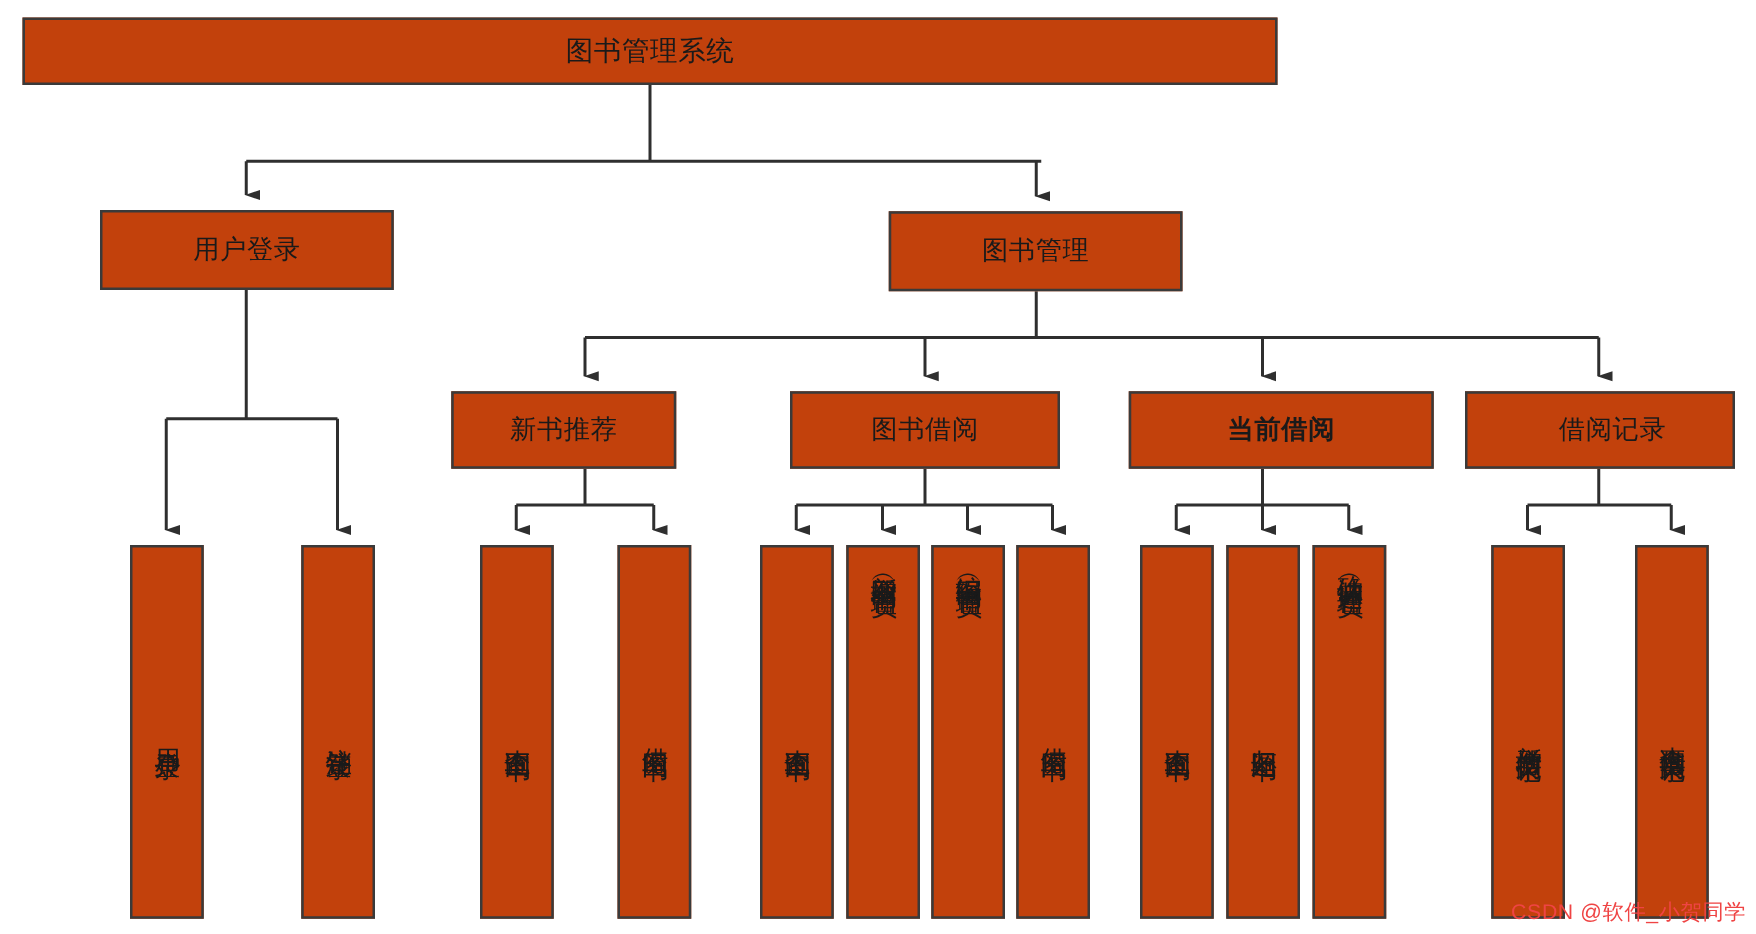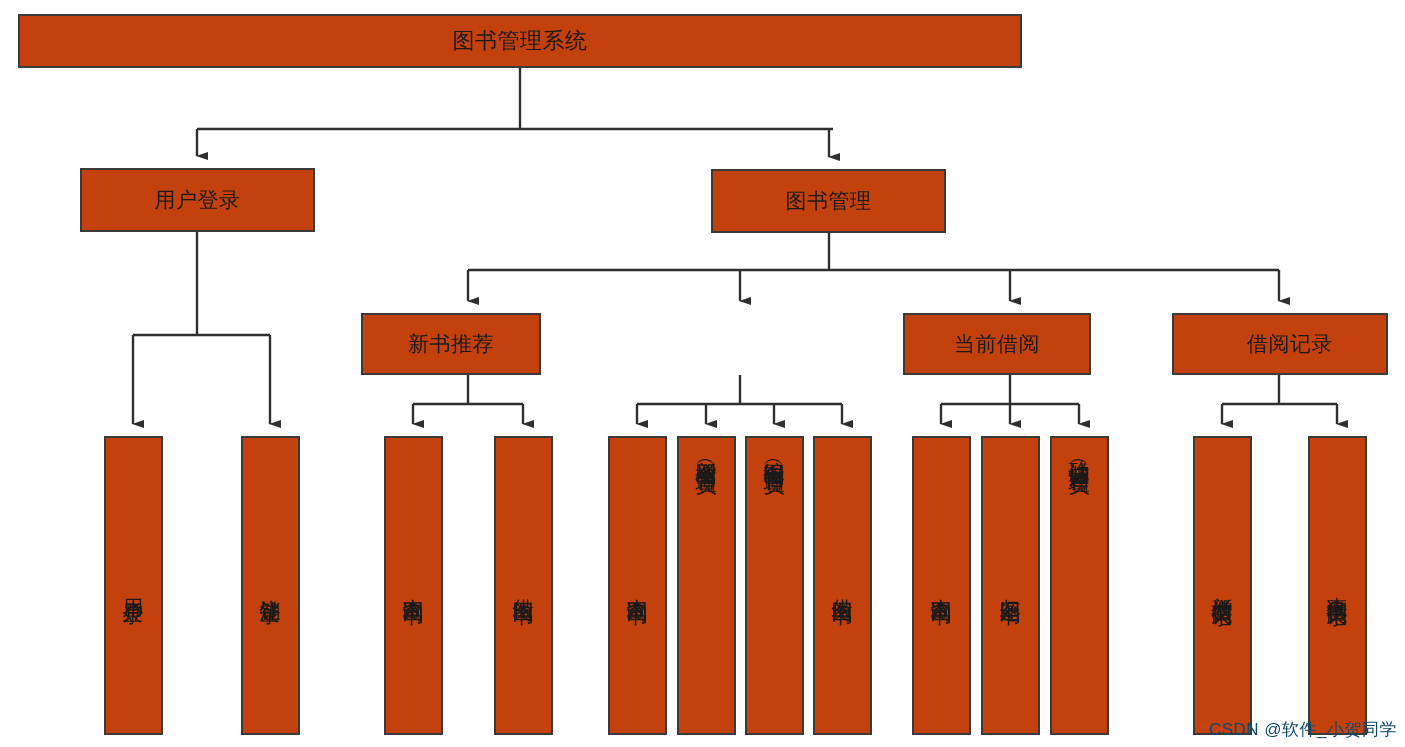--- a/index.html
+++ b/index.html
@@ -62,21 +62,21 @@
   }
   .node.vert.mid {
     align-items: center;
     padding-top: 0;
   }
   .watermark {
     position: absolute;
     right: 8px;
     bottom: 6px;
     font-size: 17px;
-    color: #0c4a6e;
+    color: #ef4444;
     letter-spacing: 0.5px;
     user-select: none;
   }
 </style>
 </head>
 <body>
 
 <div id="canvas">
 
   <svg id="wires" viewBox="0 0 1405 747">
@@ -136,21 +136,24 @@
   <div class="node horiz" style="left:80px; top:168px; width:235px; height:64px;">
     <span class="label">用户登录</span>
   </div>
   <div class="node horiz" style="left:711px; top:169px; width:235px; height:64px;">
     <span class="label">图书管理</span>
   </div>
 
   <div class="node horiz" style="left:361px; top:313px; width:180px; height:62px;">
     <span class="label">新书推荐</span>
   </div>
-  <div class="node horiz" style="left:903px; top:313px; width:188px; height:62px;">
+  <div class="node horiz" style="left:632px; top:313px; width:216px; height:62px;">
+    <span class="label">图书借阅</span>
+  </div>
+  <div class="node horiz" style="left:903px; top:313px; width:244px; height:62px;font-weight:bold;">
     <span class="label">当前借阅</span>
   </div>
   <div class="node horiz" style="left:1172px; top:313px; width:216px; height:62px;padding-left:20px;">
     <span class="label">借阅记录</span>
   </div>
 
   <div class="node vert mid" style="left:104px; top:436px; width:59px; height:299px;">
     <span class="label">用户登录</span>
   </div>
   <div class="node vert mid" style="left:241px; top:436px; width:59px; height:299px;">

